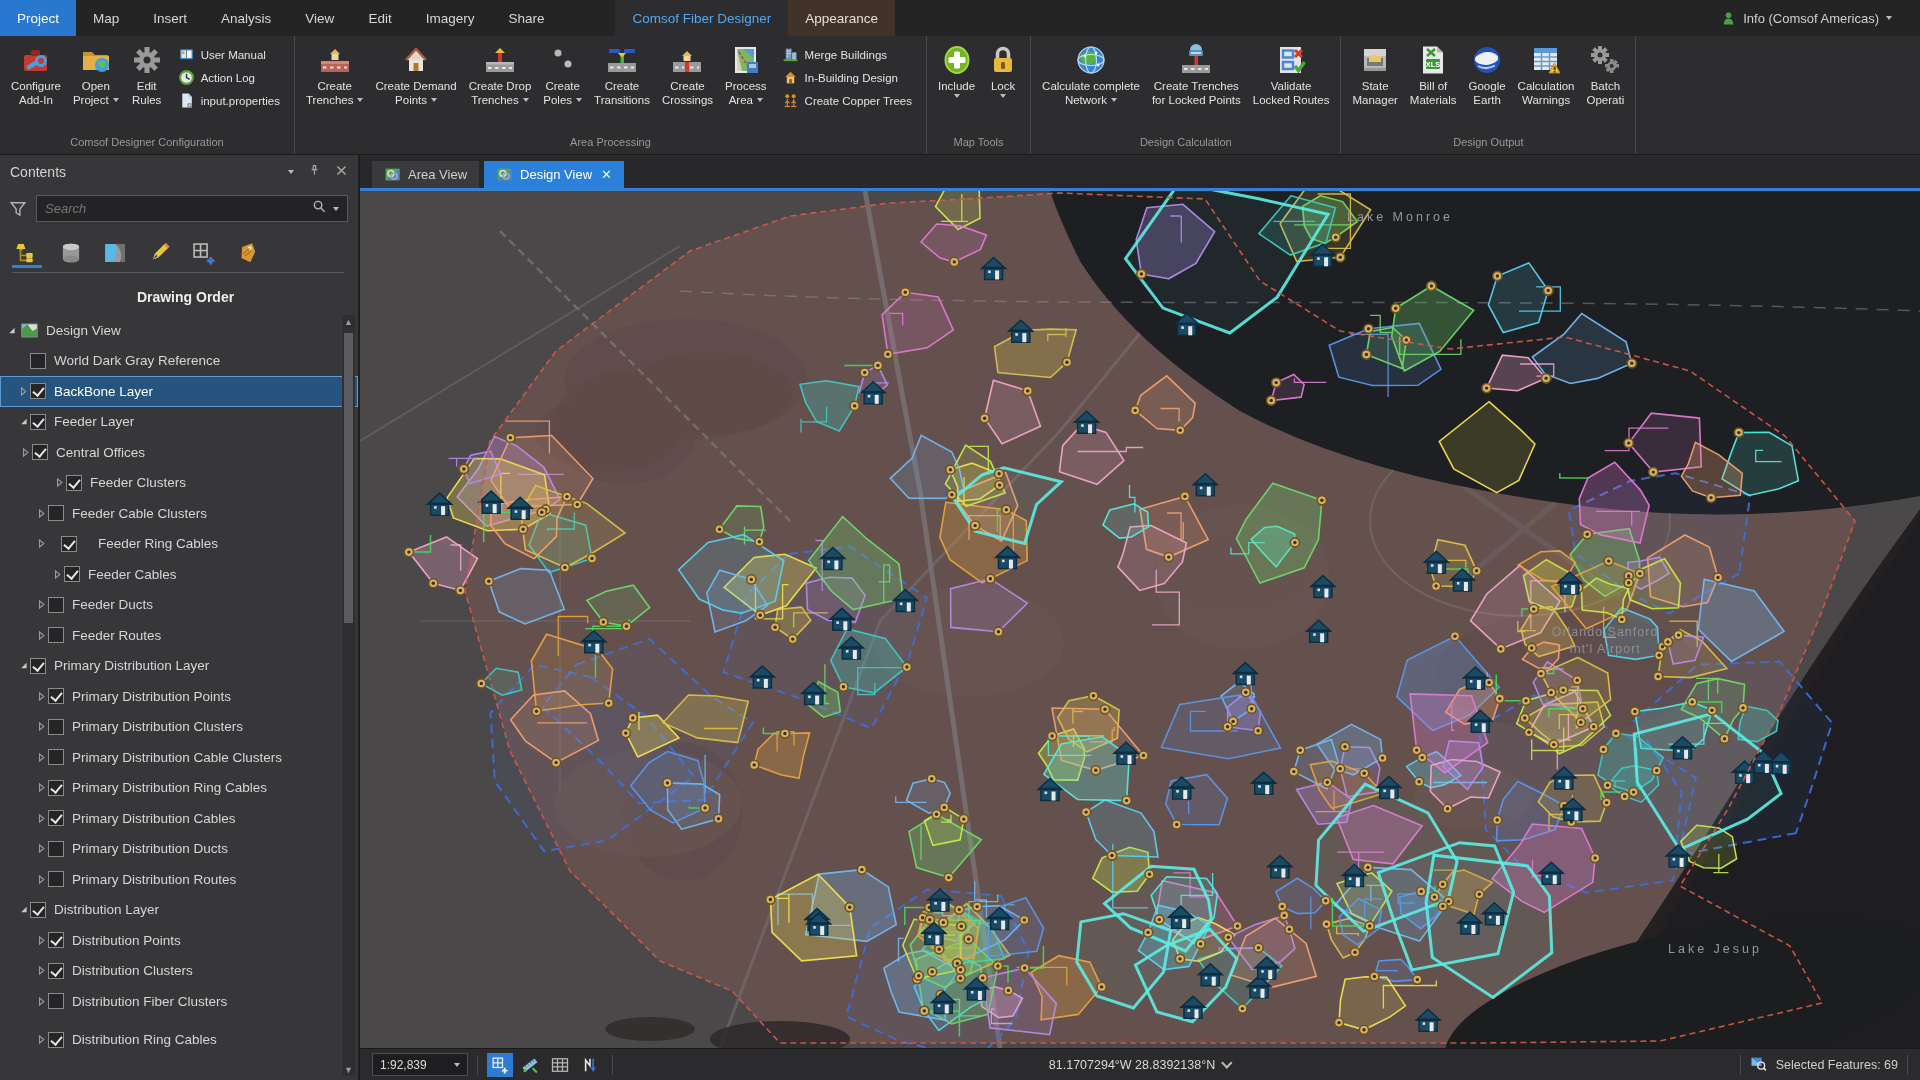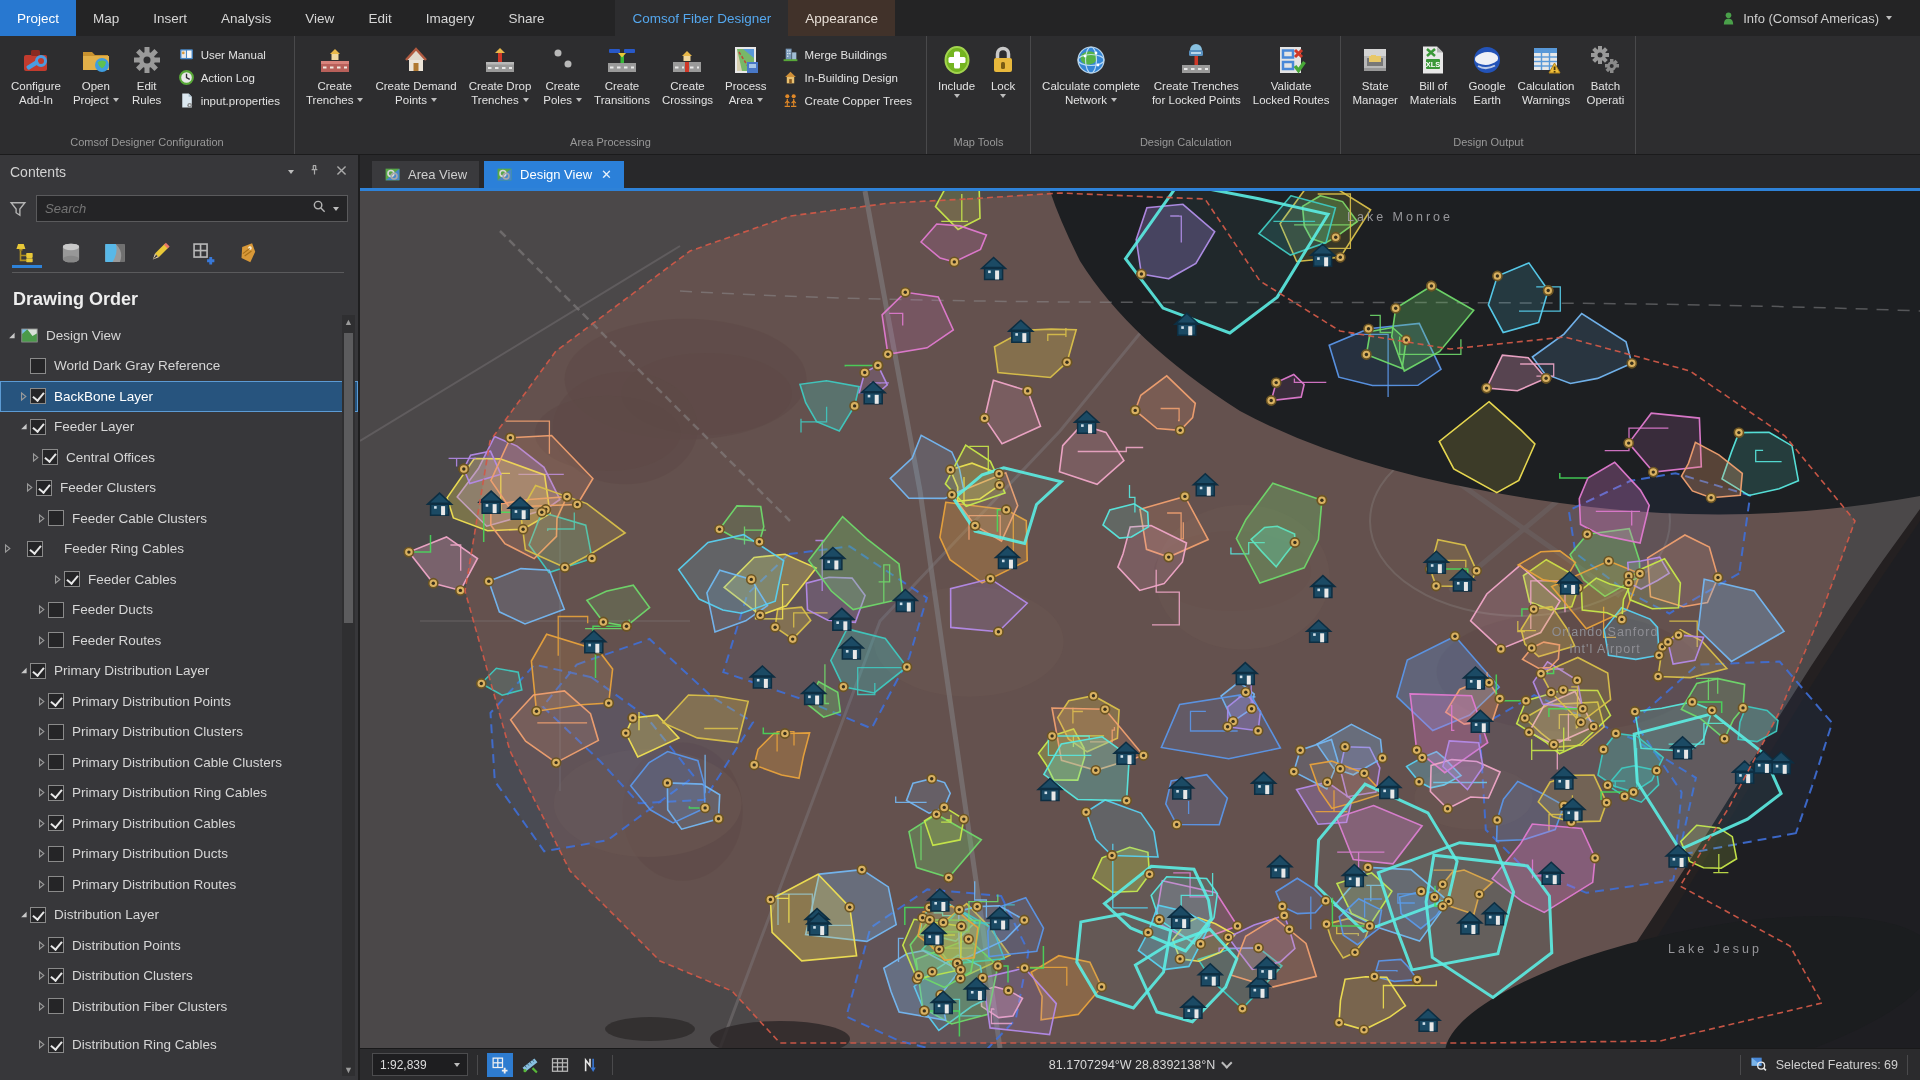--- a/index.html
+++ b/index.html
@@ -38,21 +38,21 @@
   #cp-header{height:34px;display:flex;align-items:center;padding:0 10px;font-size:14px;color:#d2d2d2;}
   #cp-header .hicons{margin-left:auto;display:flex;gap:14px;align-items:center;color:#aaa;}
   #cp-search-row{display:flex;align-items:center;gap:8px;padding:6px 10px 8px 8px;}
   #cp-search{flex:1;height:27px;background:#242426;border:1px solid #5a5a5c;display:flex;align-items:center;padding:0 8px;}
   #cp-search input{flex:1;background:transparent;border:0;outline:0;color:#bbb;font-style:italic;
                    font-size:13px;font-family:"Liberation Sans",sans-serif;}
   #cp-toolbar{display:flex;gap:14px;padding:8px 0 0 12px;}
   .cp-tool{width:30px;height:30px;padding:2px;border-bottom:3px solid transparent;}
   .cp-tool.active{border-bottom:3px solid #2e82d8;}
   #cp-toolbar-line{height:1px;background:#5a5a5c;margin:4px 14px 0 12px;}
-  #cp-section{font-size:18px;font-weight:bold;color:#eee;padding:16px 0 10px 13px;}
+  #cp-section{font-size:14px;font-weight:bold;color:#eee;padding:16px 0 10px 13px;text-align:center;}
   #layer-tree{flex:1;overflow:hidden;position:relative;}
   .tree-row{height:30.5px;display:flex;align-items:center;font-size:13.5px;color:#d6d6d6;position:relative;}
   .tree-row.selected{background:#27547e;outline:1px solid #5c9bd4;outline-offset:-1px;color:#fff;}
   .texp{width:14px;height:14px;flex:0 0 14px;display:flex;align-items:center;justify-content:center;}
   .tspace{width:14px;flex:0 0 14px;}
   .cb{width:16px;height:16px;flex:0 0 16px;background:#252527;border:1px solid #8a8a8a;position:relative;margin-right:8px;}
   .cb.checked::after{content:'';position:absolute;left:4px;top:1px;width:5px;height:9px;
      border:solid #e8e8e8;border-width:0 2.2px 2.2px 0;transform:rotate(40deg);}
   .ticon{width:19px;height:19px;margin:0 7px 0 2px;flex:0 0 19px;}
   .tlabel{white-space:nowrap;}
@@ -587,48 +587,48 @@
           </div>
           <div class="tree-row" style="padding-left: 16px;">
             <span class="texp">
               <svg viewBox="0 0 14 14" width="11" height="11">
                 <path d="M11 3.5 v7 h-7 z" fill="#c8c8c8"></path>
               </svg>
             </span>
             <span class="cb checked"></span>
             <span class="tlabel">Feeder Layer</span>
           </div>
-          <div class="tree-row" style="padding-left: 28px;">
+          <div class="tree-row" style="padding-left: 18px;">
             <span class="texp">
               <svg viewBox="0 0 14 14" width="11" height="11">
                 <path d="M4.5 2.5 l5.5 4.5 l-5.5 4.5 z" fill="none" stroke="#9a9a9a" stroke-width="1.4"></path>
               </svg>
             </span>
             <span class="cb checked"></span>
             <span class="tlabel">Central Offices</span>
           </div>
-          <div class="tree-row" style="padding-left: 22px; text-align: right;">
+          <div class="tree-row" style="padding-left: 52px; text-align: right;">
             <span class="texp">
               <svg viewBox="0 0 14 14" width="11" height="11">
                 <path d="M4.5 2.5 l5.5 4.5 l-5.5 4.5 z" fill="none" stroke="#9a9a9a" stroke-width="1.4"></path>
               </svg>
             </span>
             <span class="cb checked"></span>
             <span class="tlabel">Feeder Clusters</span>
           </div>
           <div class="tree-row" style="padding-left: 34px;">
             <span class="texp">
               <svg viewBox="0 0 14 14" width="11" height="11">
                 <path d="M4.5 2.5 l5.5 4.5 l-5.5 4.5 z" fill="none" stroke="#9a9a9a" stroke-width="1.4"></path>
               </svg>
             </span>
             <span class="cb "></span>
             <span class="tlabel">Feeder Cable Clusters</span>
           </div>
-          <div class="tree-row" style=" gap: 13px;">
+          <div class="tree-row" style="padding-left: 34px; gap: 13px;">
             <span class="texp">
               <svg viewBox="0 0 14 14" width="11" height="11">
                 <path d="M4.5 2.5 l5.5 4.5 l-5.5 4.5 z" fill="none" stroke="#9a9a9a" stroke-width="1.4"></path>
               </svg>
             </span>
             <span class="cb checked"></span>
             <span class="tlabel">Feeder Ring Cables</span>
           </div>
           <div class="tree-row" style="padding-left: 50px;">
             <span class="texp">

